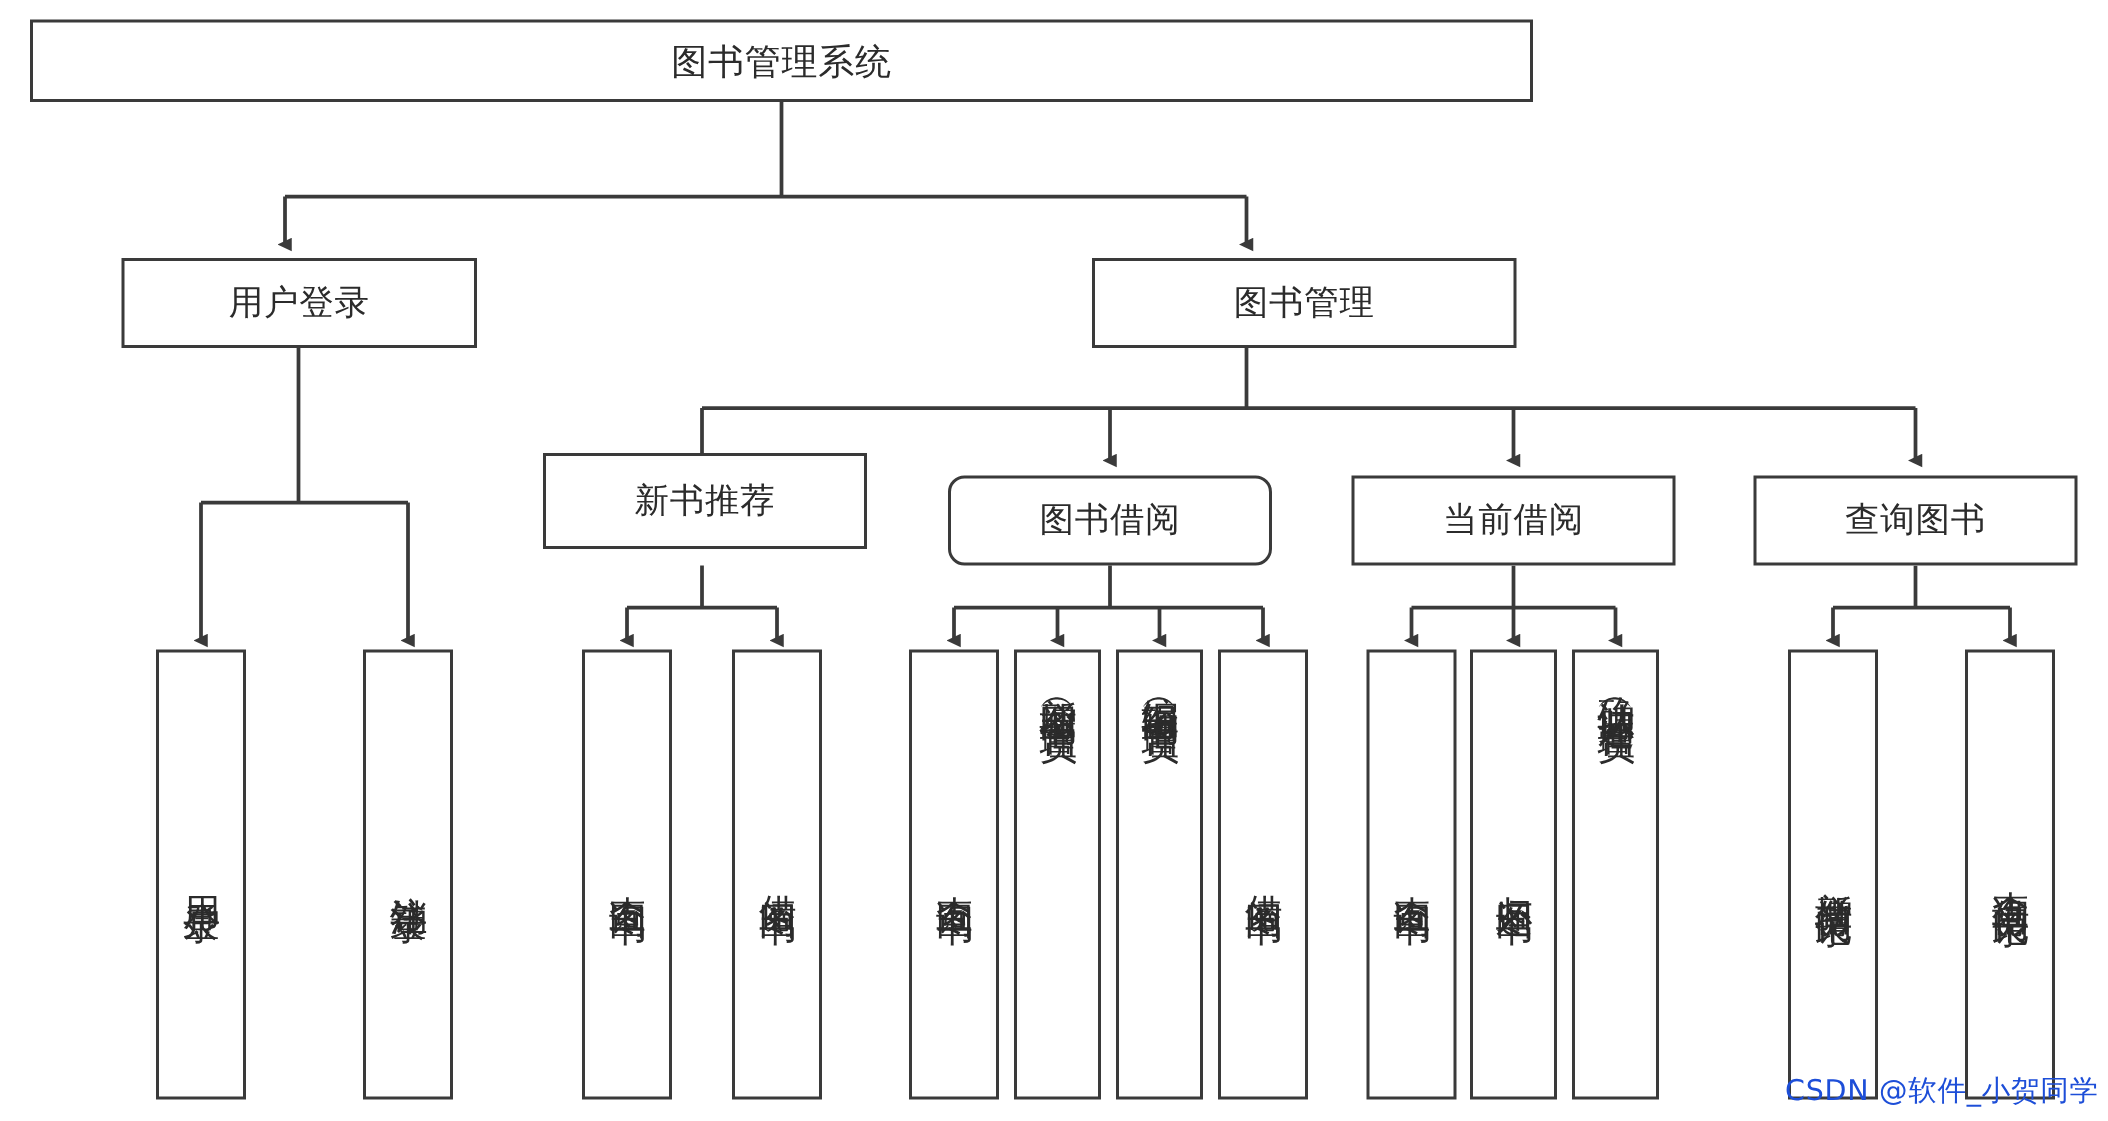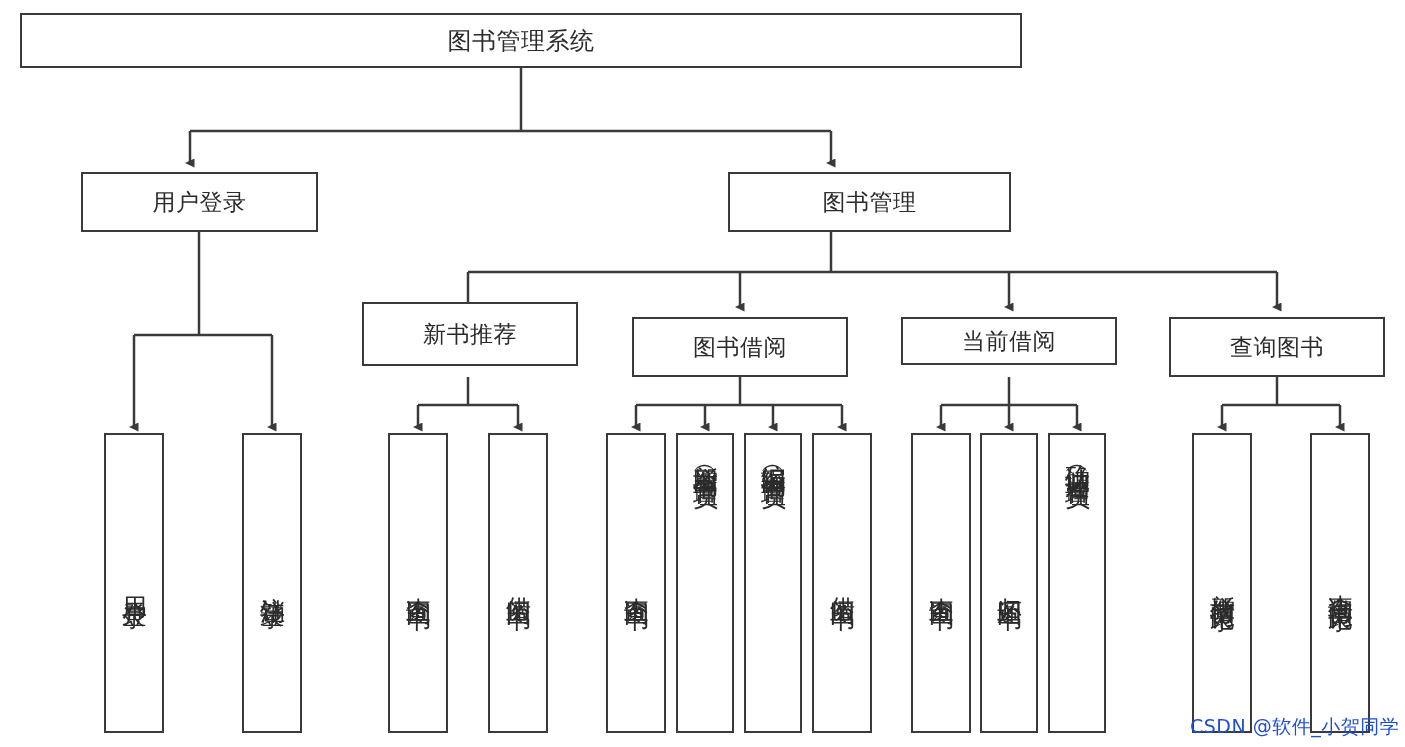--- a/index.html
+++ b/index.html
@@ -137,24 +137,24 @@
   <div class="node h" style="left:81px; top:172px; width:237px; height:60px;">
     <span class="label">用户登录</span>
   </div>
   <div class="node h" style="left:712px; top:172px; width:283px; height:60px;margin-left:16px;">
     <span class="label">图书管理</span>
   </div>
 
   <div class="node h" style="left:362px; top:302px; width:216px; height:64px;">
     <span class="label">新书推荐</span>
   </div>
-  <div class="node h" style="left:632px; top:317px; width:216px; height:60px;">
+  <div class="node h" style="left:632px; top:317px; width:216px; height:60px;border-radius:11px;">
     <span class="label">图书借阅</span>
   </div>
-  <div class="node h" style="left:901px; top:317px; width:216px; height:48px;">
+  <div class="node h" style="left:901px; top:317px; width:216px; height:60px;">
     <span class="label">当前借阅</span>
   </div>
   <div class="node h" style="left:1169px; top:317px; width:216px; height:60px;">
     <span class="label">查询图书</span>
   </div>
 
   <div class="node v mid" style="left:104px; top:433px; width:60px; height:300px;">
     <span class="label">用户登录</span>
   </div>
   <div class="node v mid" style="left:242px; top:433px; width:60px; height:300px;">

